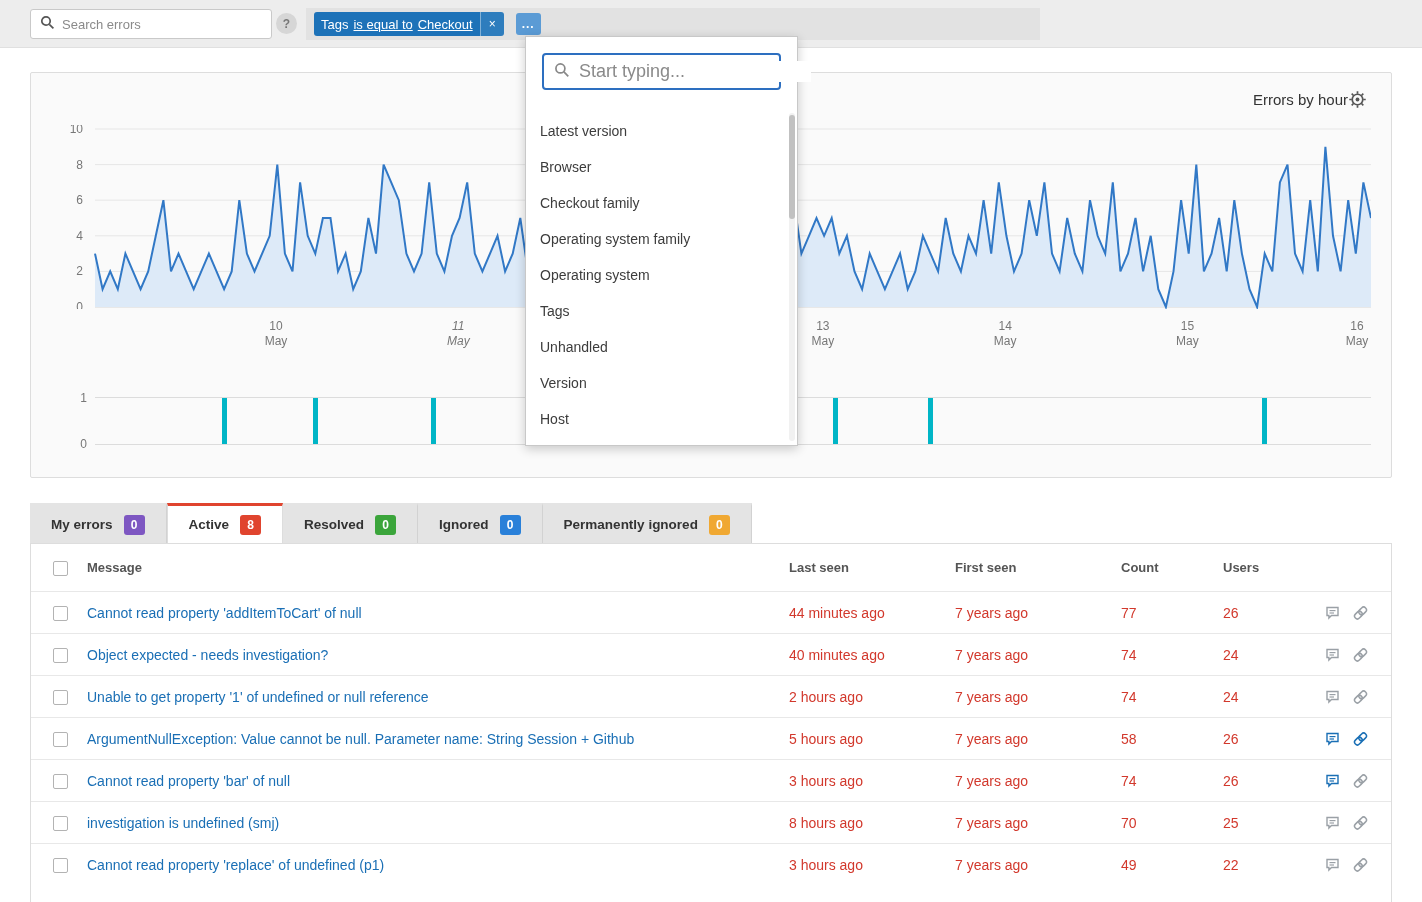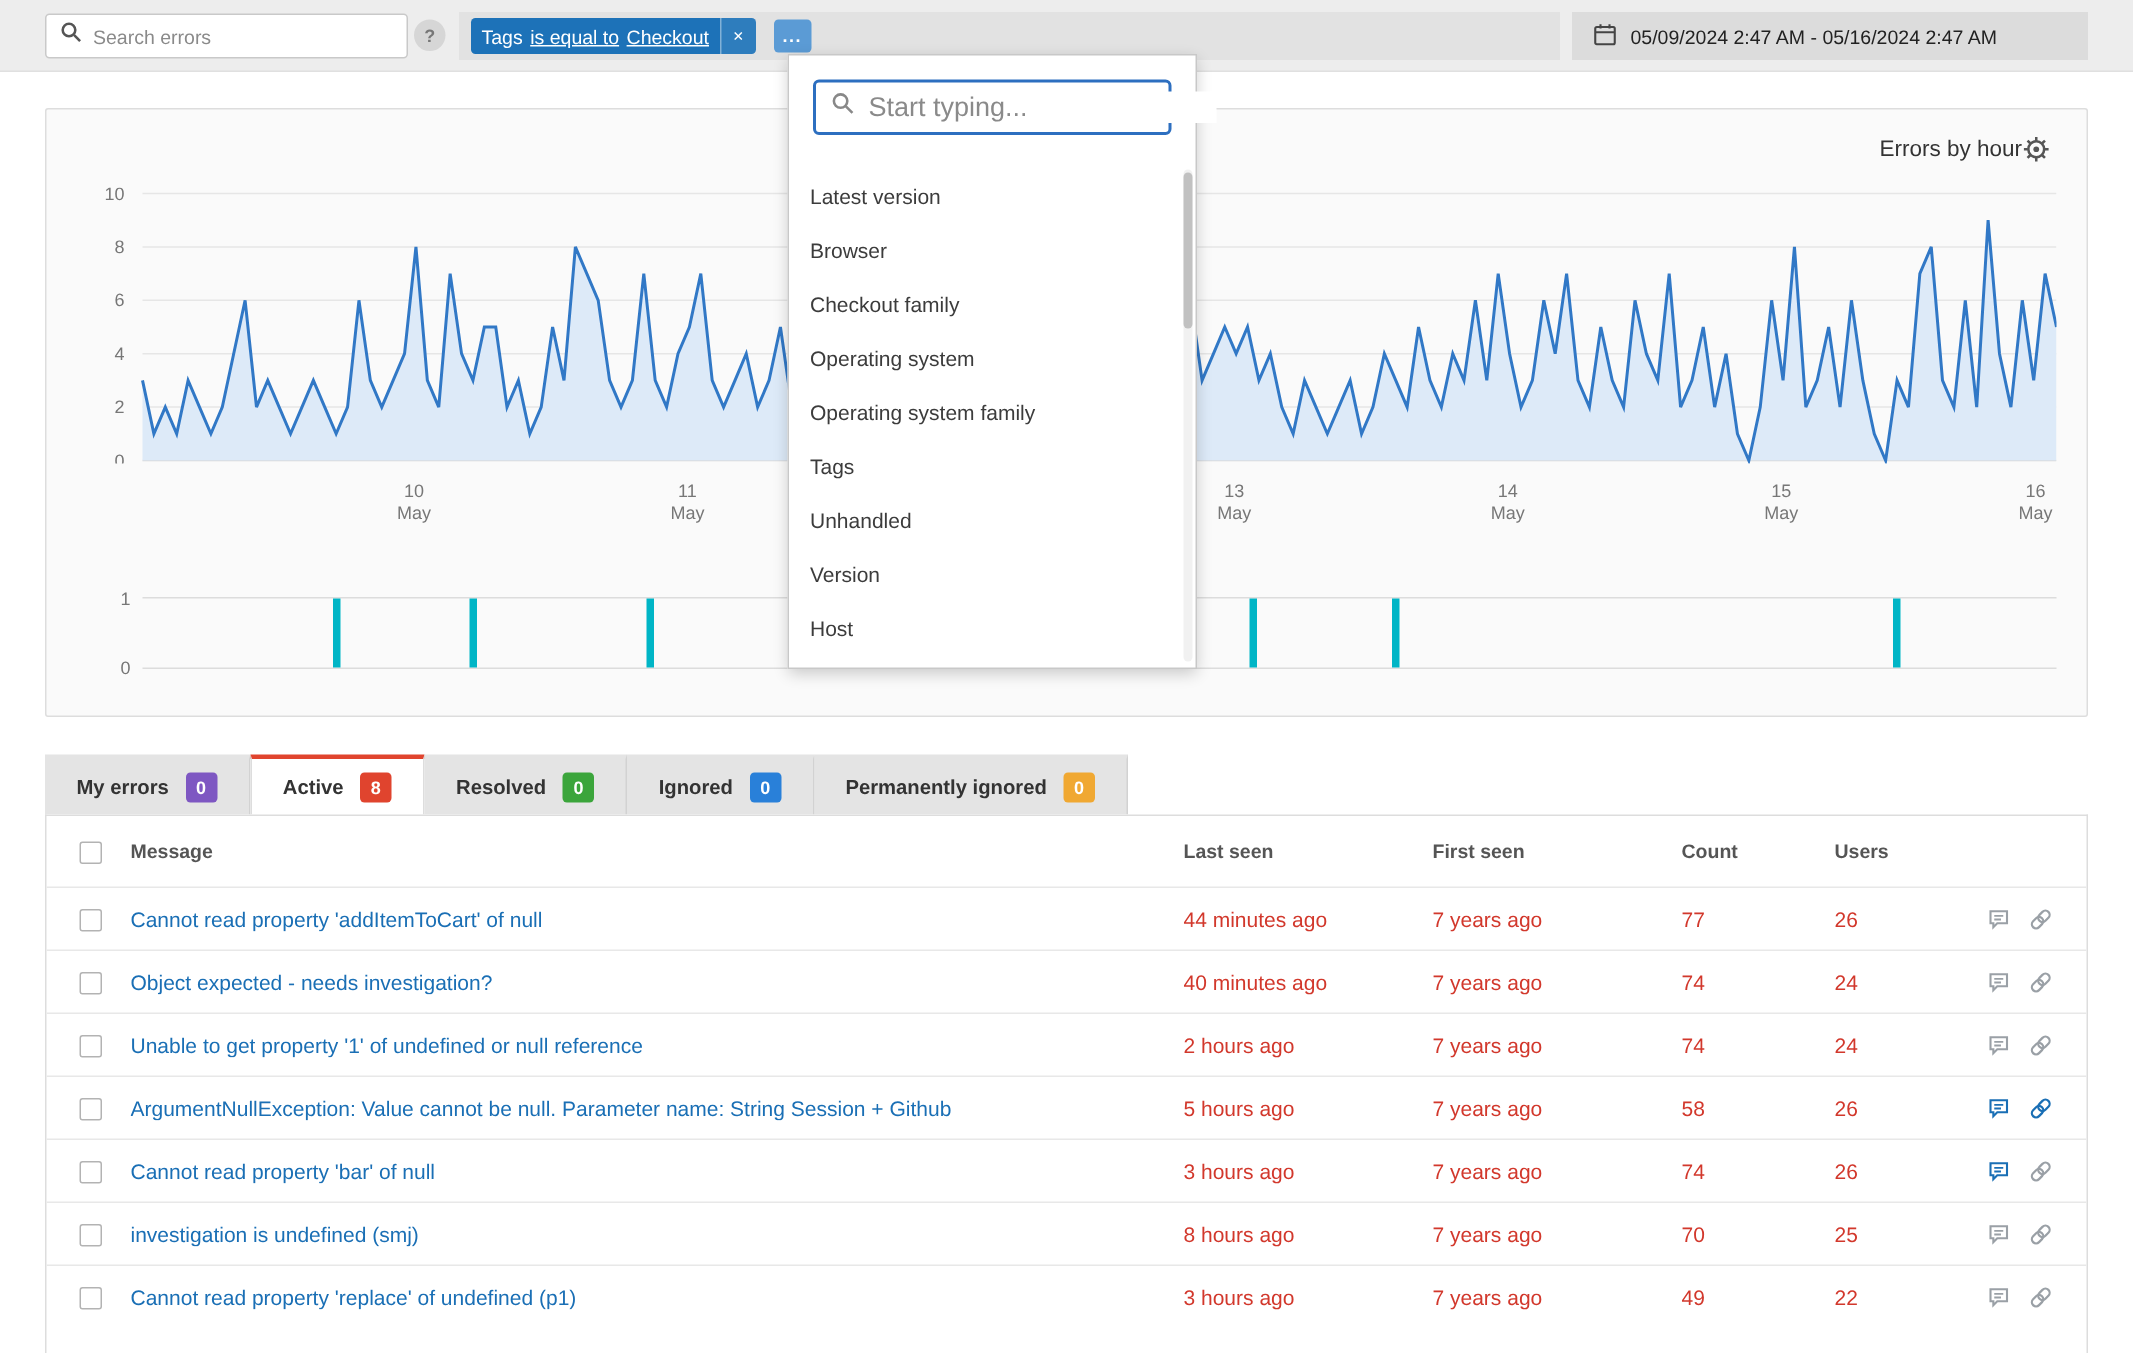--- a/index.html
+++ b/index.html
@@ -81,31 +81,20 @@
       <span class="seg">
         <span>Tags</span>
         <span class="u">is equal to</span>
         <span class="u">Checkout</span>
       </span>
       <span class="tag-close">×</span>
     </div>
     <div class="more-btn">...</div>
   </div>
 
-  <div class="date-picker">
-    <span>
-      <svg width="16" height="16" viewBox="0 0 16 16" fill="none" stroke="#444" stroke-width="1.4">
-          <rect x="1.5" y="3" width="13" height="11.5" rx="1"></rect>
-          <line x1="1.5" y1="6.5" x2="14.5" y2="6.5"></line>
-          <line x1="5" y1="1.2" x2="5" y2="4"></line>
-          <line x1="11" y1="1.2" x2="11" y2="4"></line>
-        </svg>
-    </span>
-    <span>05/09/2024 2:47 AM - 05/16/2024 2:47 AM</span>
-  </div>
 </div>
 
 <div class="card">
   <div class="card-header">
     <span class="card-title">Errors by hour</span>
     <span class="gear">
       <svg width="19" height="19" viewBox="0 0 18 18" fill="none" stroke="#555" stroke-width="1.6">
           <circle cx="9" cy="9" r="5"></circle>
           <circle cx="9" cy="9" r="1.8" fill="#555" stroke="none"></circle>
           <path d="M9 1.2 V3.6 M9 14.4 V16.8 M1.2 9 H3.6 M14.4 9 H16.8 M3.5 3.5 L5.2 5.2 M12.8 12.8 L14.5 14.5 M14.5 3.5 L12.8 5.2 M5.2 12.8 L3.5 14.5"></path>
@@ -127,21 +116,21 @@
         <line x1="44" x2="1320" y1="4" y2="4" stroke="#e6e6e6"></line>
         <text x="32" y="8" text-anchor="end" font-size="12" fill="#777">10</text>
         <polygon points="44.0,128.6 51.6,164.2 59.2,146.4 66.8,164.2 74.4,128.6 82.0,146.4 89.6,164.2 97.2,146.4 104.8,110.8 112.4,75.2 120.0,146.4 127.5,128.6 135.1,146.4 142.7,164.2 150.3,146.4 157.9,128.6 165.5,146.4 173.1,164.2 180.7,146.4 188.3,75.2 195.9,128.6 203.5,146.4 211.1,128.6 218.7,110.8 226.3,39.6 233.9,128.6 241.5,146.4 249.1,57.4 256.7,110.8 264.3,128.6 271.9,93.0 279.5,93.0 287.0,146.4 294.6,128.6 302.2,164.2 309.8,146.4 317.4,93.0 325.0,128.6 332.6,39.6 340.2,57.4 347.8,75.2 355.4,128.6 363.0,146.4 370.6,128.6 378.2,57.4 385.8,128.6 393.4,146.4 401.0,110.8 408.6,93.0 416.2,57.4 423.8,128.6 431.4,146.4 439.0,128.6 446.5,110.8 454.1,146.4 461.7,128.6 469.3,93.0 476.9,146.4 484.5,110.8 492.1,57.4 499.7,146.4 507.3,128.6 514.9,146.4 522.5,93.0 530.1,110.8 537.7,128.6 545.3,146.4 552.9,75.2 560.5,128.6 568.1,146.4 575.7,128.6 583.3,146.4 590.9,110.8 598.5,128.6 606.0,93.0 613.6,75.2 621.2,128.6 628.8,146.4 636.4,110.8 644.0,128.6 651.6,146.4 659.2,93.0 666.8,57.4 674.4,110.8 682.0,128.6 689.6,146.4 697.2,128.6 704.8,93.0 712.4,146.4 720.0,128.6 727.6,110.8 735.2,146.4 742.8,75.2 750.4,128.6 758.0,110.8 765.5,93.0 773.1,110.8 780.7,93.0 788.3,128.6 795.9,110.8 803.5,146.4 811.1,164.2 818.7,128.6 826.3,146.4 833.9,164.2 841.5,146.4 849.1,128.6 856.7,164.2 864.3,146.4 871.9,110.8 879.5,128.6 887.1,146.4 894.7,93.0 902.3,128.6 909.9,146.4 917.5,110.8 925.0,128.6 932.6,75.2 940.2,128.6 947.8,57.4 955.4,110.8 963.0,146.4 970.6,128.6 978.2,75.2 985.8,110.8 993.4,57.4 1001.0,128.6 1008.6,146.4 1016.2,93.0 1023.8,128.6 1031.4,146.4 1039.0,75.2 1046.6,110.8 1054.2,128.6 1061.8,57.4 1069.4,146.4 1077.0,128.6 1084.5,93.0 1092.1,146.4 1099.7,110.8 1107.3,164.2 1114.9,182.0 1122.5,146.4 1130.1,75.2 1137.7,128.6 1145.3,39.6 1152.9,146.4 1160.5,128.6 1168.1,93.0 1175.7,146.4 1183.3,75.2 1190.9,128.6 1198.5,164.2 1206.1,182.0 1213.7,128.6 1221.3,146.4 1228.9,57.4 1236.5,39.6 1244.0,128.6 1251.6,146.4 1259.2,75.2 1266.8,146.4 1274.4,21.8 1282.0,110.8 1289.6,146.4 1297.2,75.2 1304.8,128.6 1312.4,57.4 1320.0,93.0 1320,182 44,182" fill="var(--line-fill)"></polygon>
         <polyline points="44.0,128.6 51.6,164.2 59.2,146.4 66.8,164.2 74.4,128.6 82.0,146.4 89.6,164.2 97.2,146.4 104.8,110.8 112.4,75.2 120.0,146.4 127.5,128.6 135.1,146.4 142.7,164.2 150.3,146.4 157.9,128.6 165.5,146.4 173.1,164.2 180.7,146.4 188.3,75.2 195.9,128.6 203.5,146.4 211.1,128.6 218.7,110.8 226.3,39.6 233.9,128.6 241.5,146.4 249.1,57.4 256.7,110.8 264.3,128.6 271.9,93.0 279.5,93.0 287.0,146.4 294.6,128.6 302.2,164.2 309.8,146.4 317.4,93.0 325.0,128.6 332.6,39.6 340.2,57.4 347.8,75.2 355.4,128.6 363.0,146.4 370.6,128.6 378.2,57.4 385.8,128.6 393.4,146.4 401.0,110.8 408.6,93.0 416.2,57.4 423.8,128.6 431.4,146.4 439.0,128.6 446.5,110.8 454.1,146.4 461.7,128.6 469.3,93.0 476.9,146.4 484.5,110.8 492.1,57.4 499.7,146.4 507.3,128.6 514.9,146.4 522.5,93.0 530.1,110.8 537.7,128.6 545.3,146.4 552.9,75.2 560.5,128.6 568.1,146.4 575.7,128.6 583.3,146.4 590.9,110.8 598.5,128.6 606.0,93.0 613.6,75.2 621.2,128.6 628.8,146.4 636.4,110.8 644.0,128.6 651.6,146.4 659.2,93.0 666.8,57.4 674.4,110.8 682.0,128.6 689.6,146.4 697.2,128.6 704.8,93.0 712.4,146.4 720.0,128.6 727.6,110.8 735.2,146.4 742.8,75.2 750.4,128.6 758.0,110.8 765.5,93.0 773.1,110.8 780.7,93.0 788.3,128.6 795.9,110.8 803.5,146.4 811.1,164.2 818.7,128.6 826.3,146.4 833.9,164.2 841.5,146.4 849.1,128.6 856.7,164.2 864.3,146.4 871.9,110.8 879.5,128.6 887.1,146.4 894.7,93.0 902.3,128.6 909.9,146.4 917.5,110.8 925.0,128.6 932.6,75.2 940.2,128.6 947.8,57.4 955.4,110.8 963.0,146.4 970.6,128.6 978.2,75.2 985.8,110.8 993.4,57.4 1001.0,128.6 1008.6,146.4 1016.2,93.0 1023.8,128.6 1031.4,146.4 1039.0,75.2 1046.6,110.8 1054.2,128.6 1061.8,57.4 1069.4,146.4 1077.0,128.6 1084.5,93.0 1092.1,146.4 1099.7,110.8 1107.3,164.2 1114.9,182.0 1122.5,146.4 1130.1,75.2 1137.7,128.6 1145.3,39.6 1152.9,146.4 1160.5,128.6 1168.1,93.0 1175.7,146.4 1183.3,75.2 1190.9,128.6 1198.5,164.2 1206.1,182.0 1213.7,128.6 1221.3,146.4 1228.9,57.4 1236.5,39.6 1244.0,128.6 1251.6,146.4 1259.2,75.2 1266.8,146.4 1274.4,21.8 1282.0,110.8 1289.6,146.4 1297.2,75.2 1304.8,128.6 1312.4,57.4 1320.0,93.0" fill="none" stroke="var(--line-blue)" stroke-width="2"></polyline>
       </svg>
     <div class="x-labels">
         <div class="x-label" style="left: 225.019px;">
           <div>10</div>
           <div>May</div>
         </div>
-        <div class="x-label" style="left: 407.305px;">
+        <div class="x-label" style="left: 407.305px; font-style: italic;">
           <div>11</div>
           <div>May</div>
         </div>
         <div class="x-label" style="left: 589.59px;">
           <div>12</div>
           <div>May</div>
         </div>
         <div class="x-label" style="left: 771.876px;">
           <div>13</div>
           <div>May</div>
@@ -407,22 +396,22 @@
           <circle cx="6" cy="6" r="4.2"></circle>
           <line x1="9.3" y1="9.3" x2="13.4" y2="13.4"></line>
         </svg>
     </span>
     <input type="text" placeholder="Start typing..." style="">
   </div>
   <div class="dd-list">
       <div class="dd-item">Latest version</div>
       <div class="dd-item">Browser</div>
       <div class="dd-item">Checkout family</div>
+      <div class="dd-item">Operating system family</div>
       <div class="dd-item">Operating system</div>
-      <div class="dd-item">Operating system family</div>
       <div class="dd-item">Tags</div>
       <div class="dd-item">Unhandled</div>
       <div class="dd-item">Version</div>
       <div class="dd-item">Host</div>
     </div>
   <div class="dd-scrollbar">
     <div class="dd-thumb"></div>
   </div>
 </div>
 

